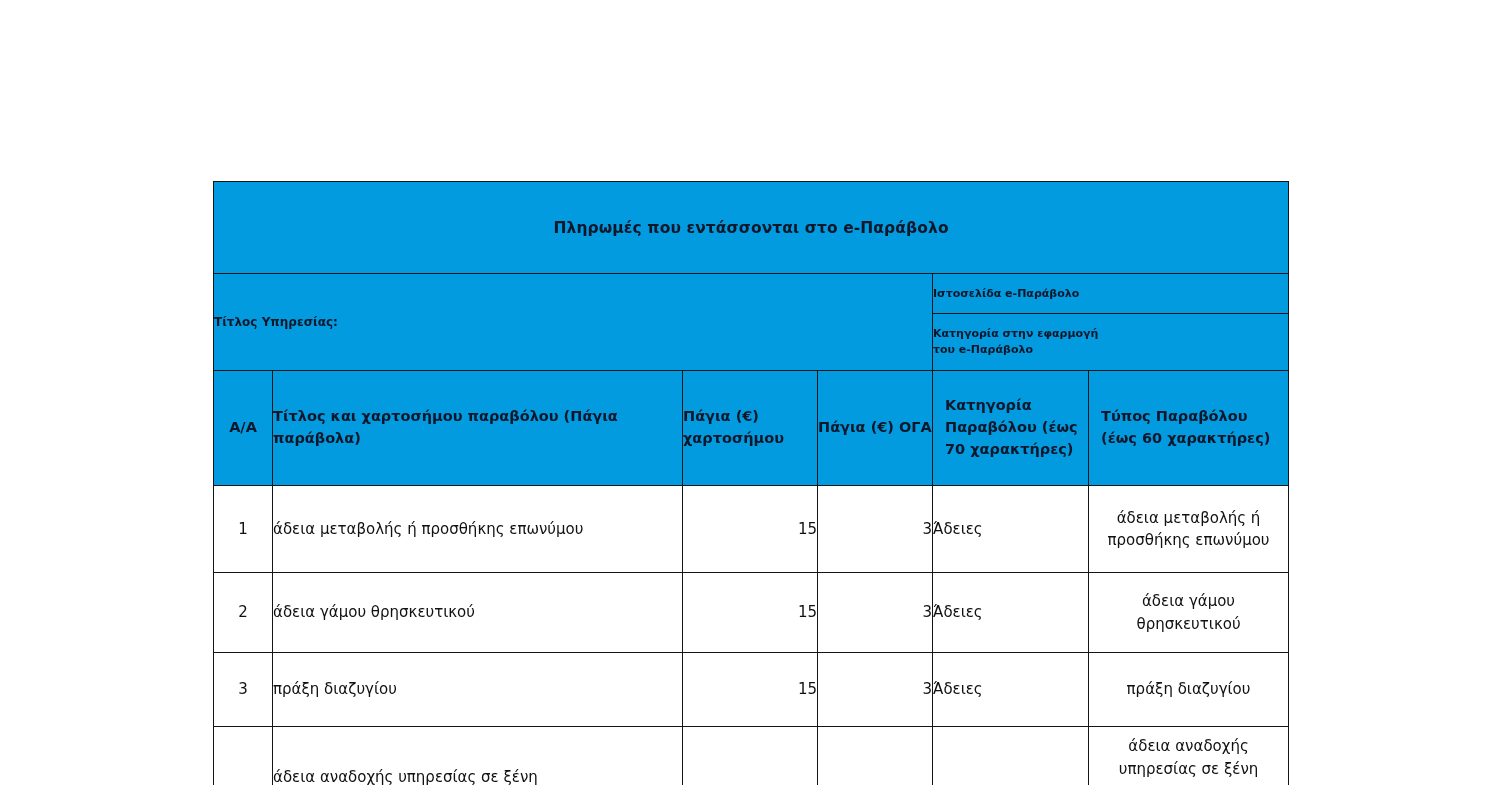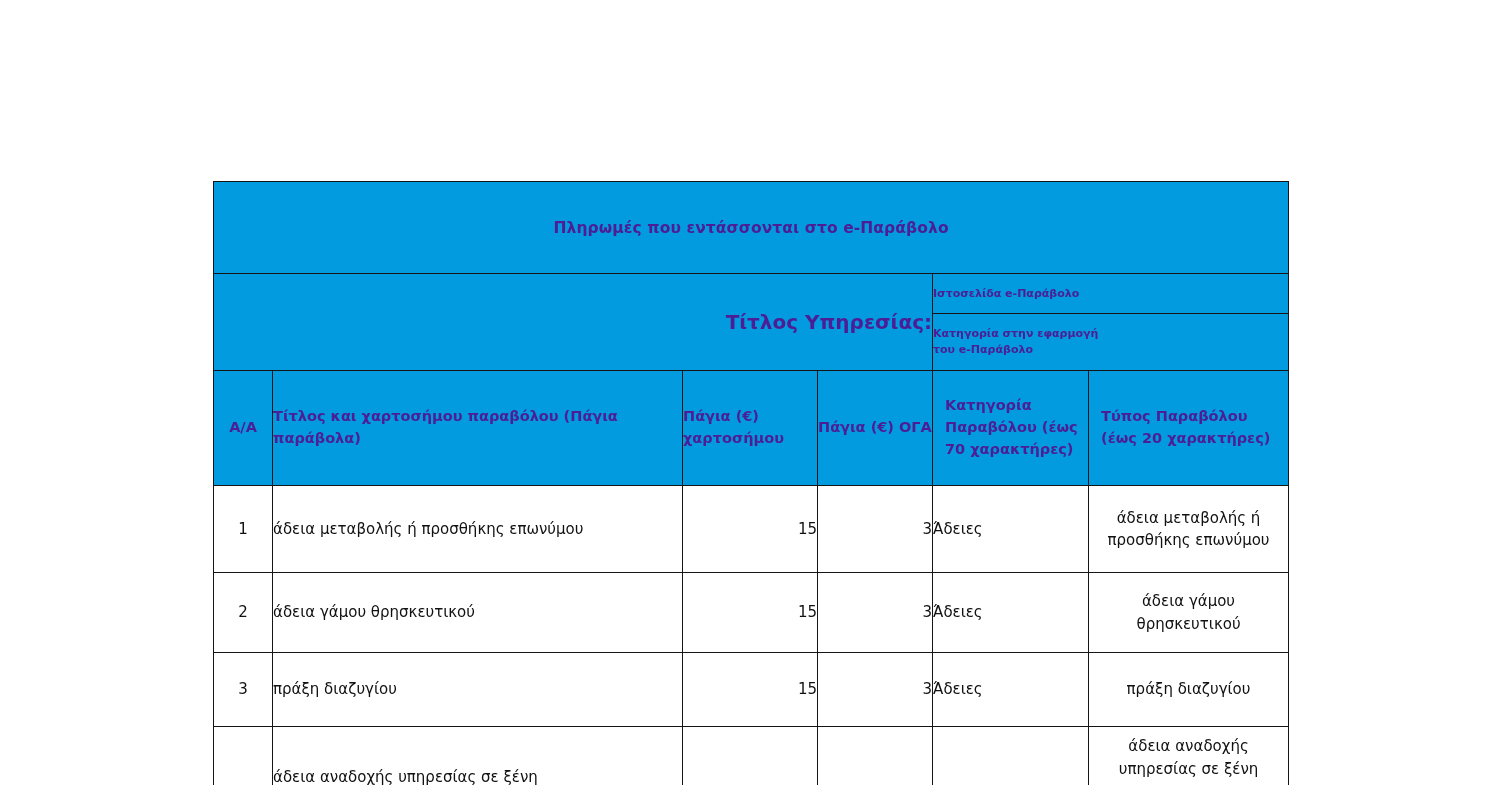--- a/index.html
+++ b/index.html
@@ -40,35 +40,35 @@
 
   table.doc-table td {
     border: 1px solid #151515;
     vertical-align: middle;
     padding: 0;
   }
 
   
   .hdr {
     background: #039BE0;
-    color: #4c1d95;
+    color: #0f172a;
     font-weight: bold;
   }
 
   .title-cell {
     height: 91px;
     text-align: center;
     font-size: 15.5px;
     letter-spacing: .1px;
   }
 
   .service-title-cell {
     height: 96px;
-    text-align: right;
-    font-size: 20px;
+    text-align: left;
+    font-size: 12px;
     padding: 0 0 0 14px;
   }
 
   .eparavolo-cell {
     font-size: 11px;
     text-align: left;
     padding: 9px 0 9px 14px;
     line-height: 1.45;
   }
   .eparavolo-cell.first { height: 28px; }
@@ -150,21 +150,21 @@
             <div>του e-Παράβολο</div>
           </td>
         </tr>
 
         <tr>
           <td class="hdr colhead aa">Α/Α</td>
           <td class="hdr colhead">Τίτλος και χαρτοσήμου παραβόλου (Πάγια παράβολα)</td>
           <td class="hdr colhead">Πάγια (€) χαρτοσήμου</td>
           <td class="hdr colhead">Πάγια (€) ΟΓΑ</td>
           <td class="hdr colhead center-pad">Κατηγορία Παραβόλου (έως 70 χαρακτήρες)</td>
-          <td class="hdr colhead center-pad">Τύπος Παραβόλου (έως 20 χαρακτήρες)</td>
+          <td class="hdr colhead center-pad">Τύπος Παραβόλου (έως 60 χαρακτήρες)</td>
         </tr>
 
         <tr class="data-row">
           <td class="c-aa h-87">1</td>
           <td class="c-title h-87">άδεια μεταβολής ή προσθήκης επωνύμου</td>
           <td class="c-num h-87">15</td>
           <td class="c-num h-87">3</td>
           <td class="c-cat h-87">Άδειες</td>
           <td class="c-type h-87">άδεια μεταβολής ή προσθήκης επωνύμου</td>
         </tr>

